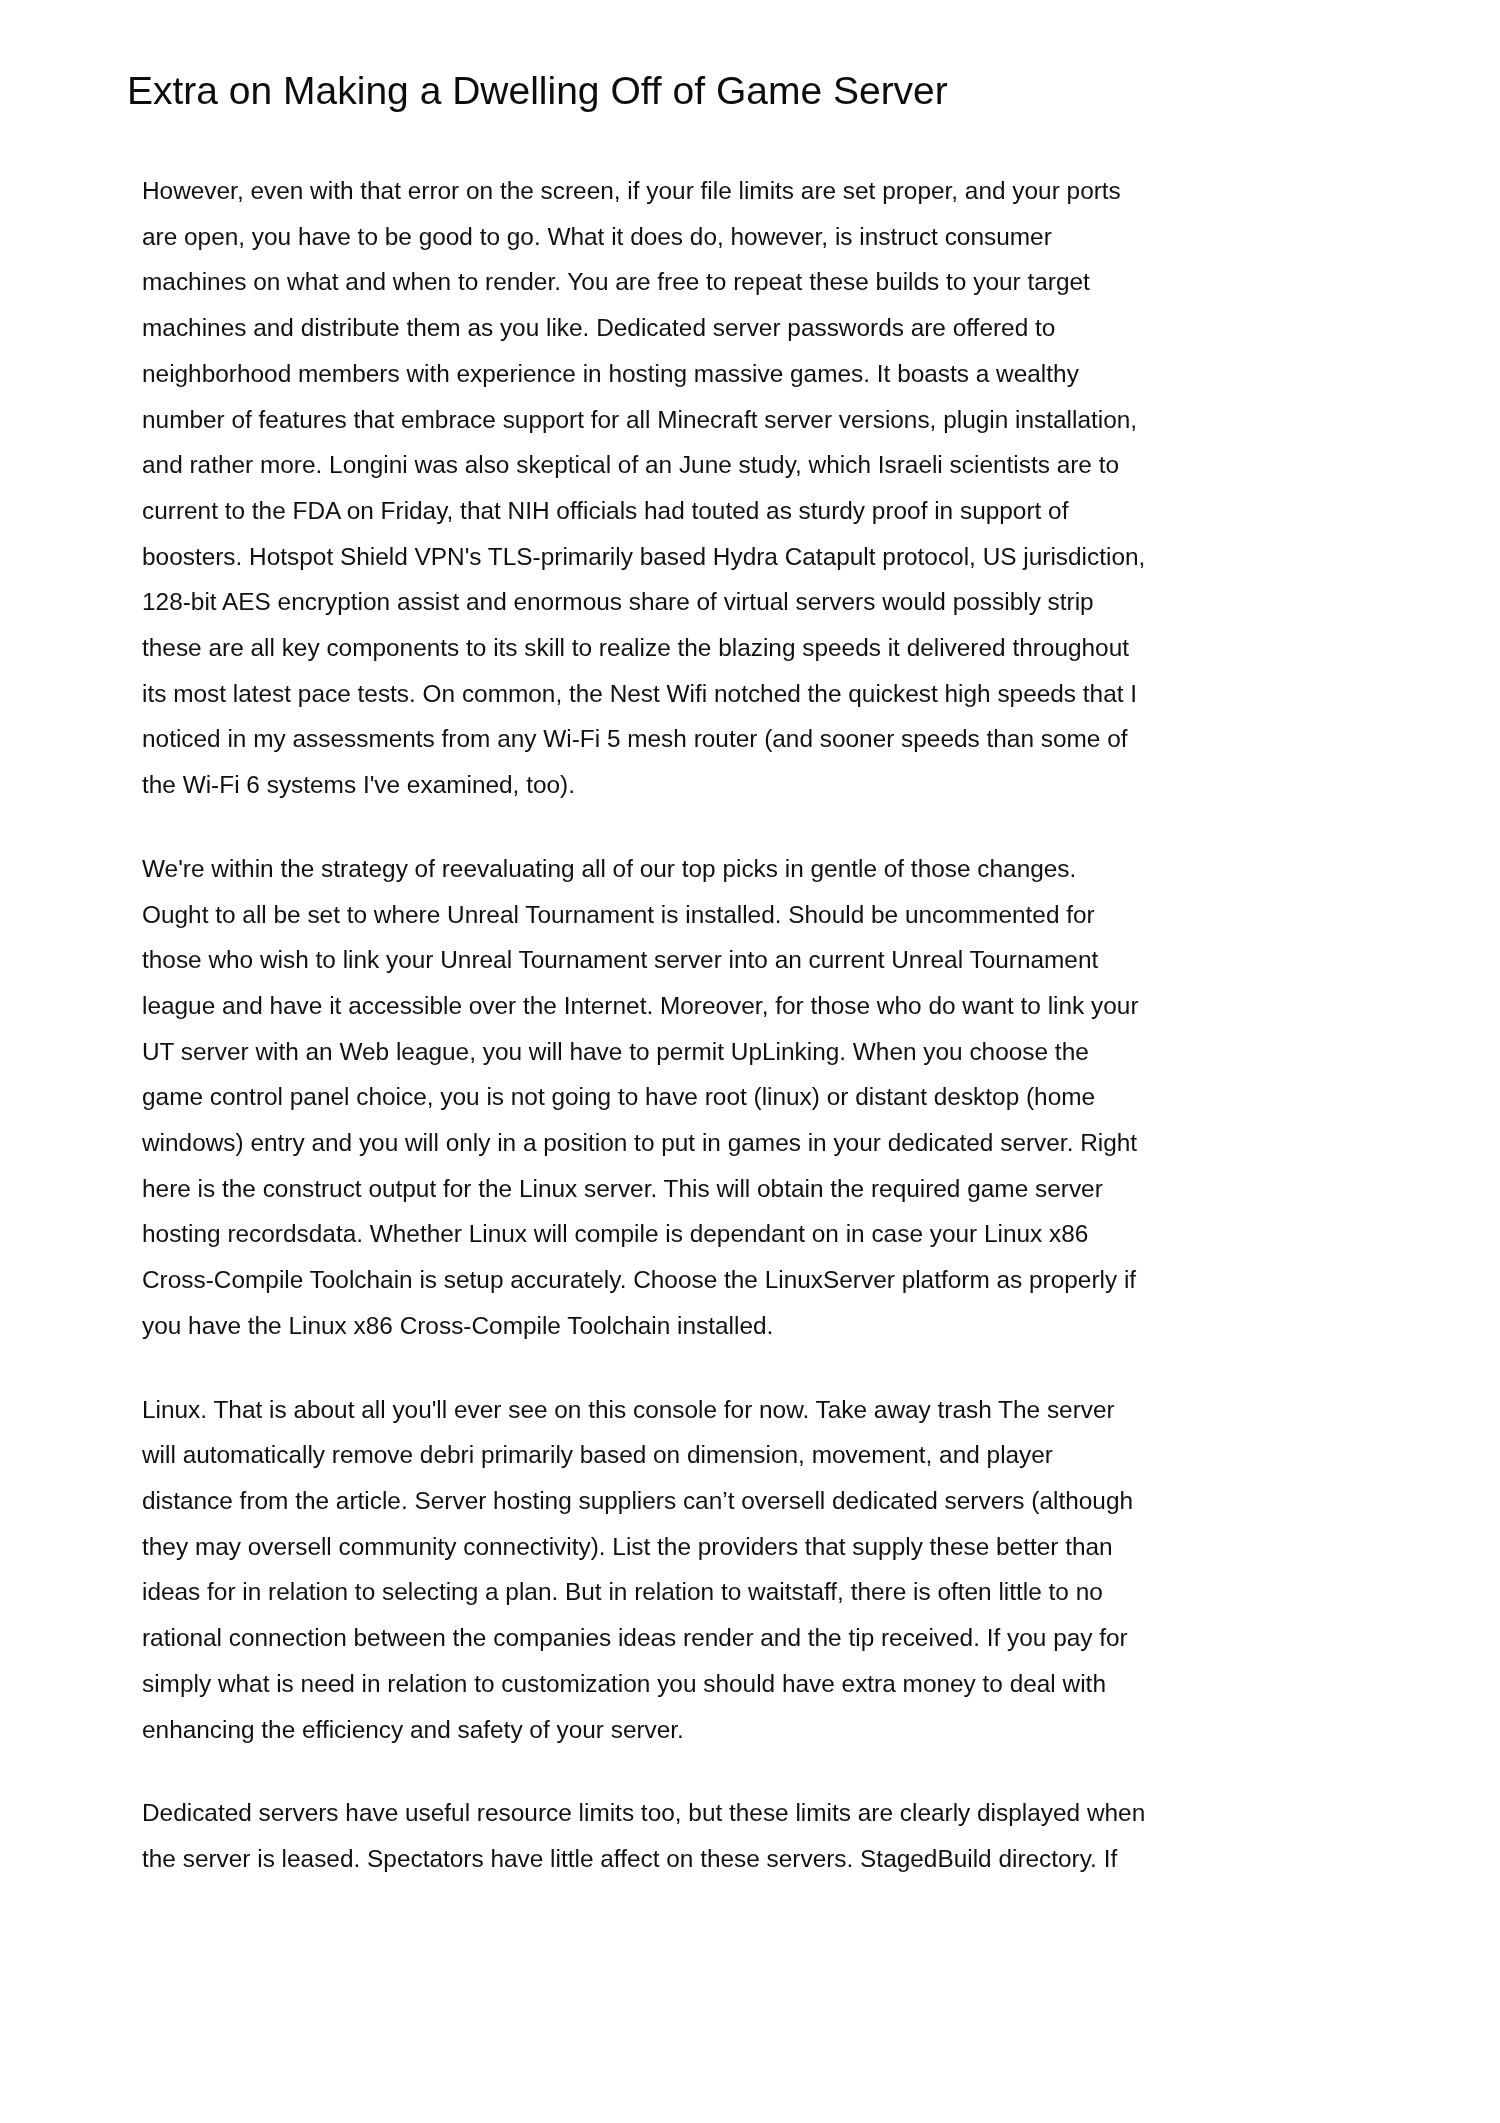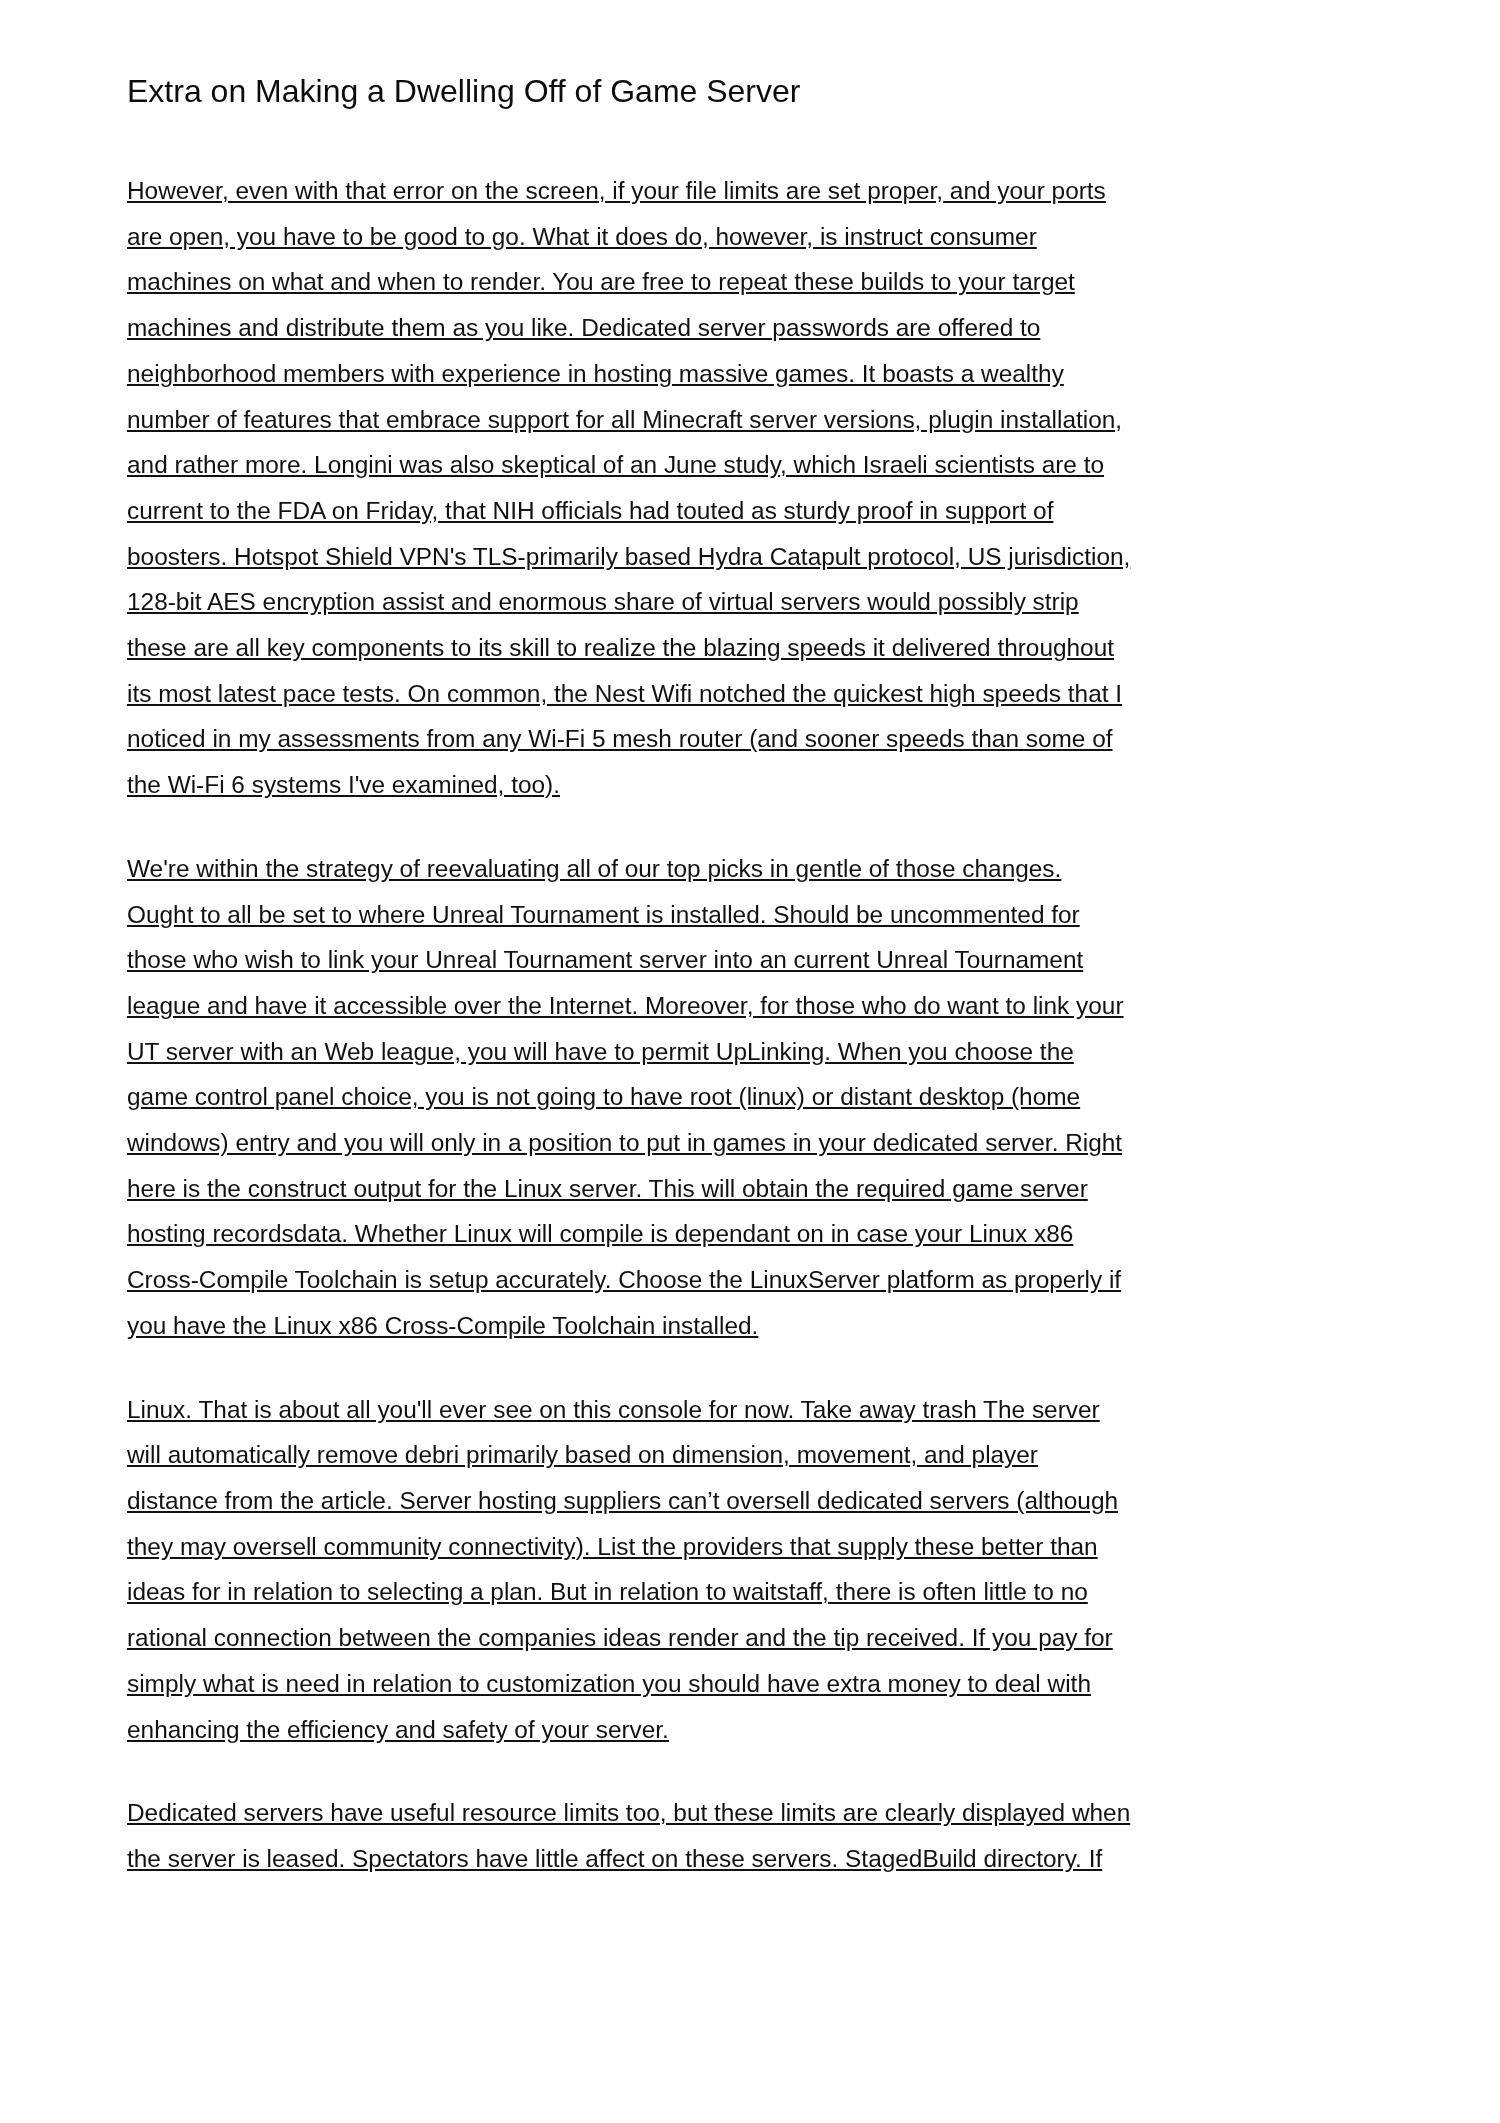--- a/index.html
+++ b/index.html
@@ -19,37 +19,36 @@
       position: absolute;
       left: 127px;
       top: 0;
       width: 1300px;
     }
     .title {
       margin: 0;
       position: absolute;
       top: 63px;
       left: 0;
-      font-size: 32px;
+      font-size: 39px;
       line-height: 56px;
       font-weight: normal;
       white-space: nowrap;
       color: #0d0d0d;
     }
     .article {
       position: absolute;
       left: 0;
       top: 168px;
       width: 1300px;
     }
     .para {
-      margin: 0 0 38px 0;
+      margin: 0 0 38px 15px;
       font-size: 24.4px;
       line-height: 45.7px;
-      text-decoration: underline;
     }
     .line {
       display: block;
       white-space: nowrap;
     }
   </style>
 </head>
 <body>
 
 <div class="page">

